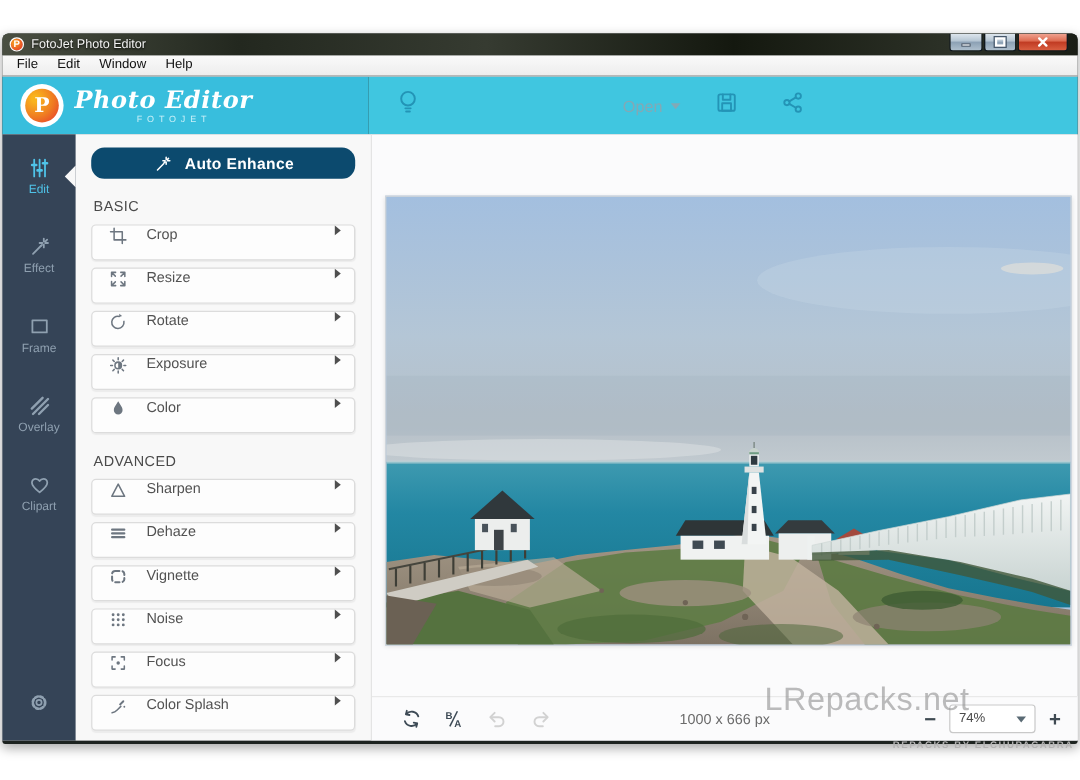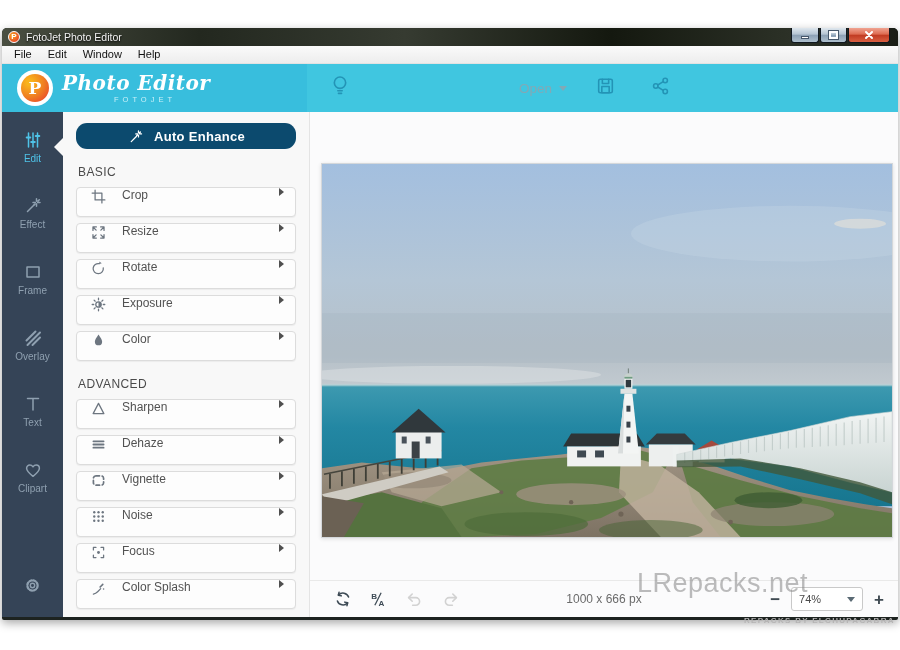--- a/index.html
+++ b/index.html
@@ -190,26 +190,20 @@
           <svg class="ik" width="20" height="20" viewBox="0 0 20 20">
             <rect x="4" y="5" width="12" height="10"></rect>
           </svg>
           <span class="lbl">Frame</span>
         </div>
         <div class="side-item">
           <svg class="ik" width="20" height="20" viewBox="0 0 20 20" style="stroke-width:2">
             <path d="M3.5 12.5l9-9M4.5 17l12.5-12.5M9.5 17l7.5-7.5"></path>
           </svg>
           <span class="lbl">Overlay</span>
-        </div>
-        <div class="side-item">
-          <svg class="ik" width="20" height="20" viewBox="0 0 20 20">
-            <path d="M4.5 4.5h11M10 4.5V16"></path>
-          </svg>
-          <span class="lbl">Text</span>
         </div>
         <div class="side-item">
           <svg class="ik" width="20" height="20" viewBox="0 0 20 20">
             <path d="M10 16.3C5.8 13 3.6 10.7 3.6 8.3c0-1.9 1.4-3.3 3.2-3.3 1.2 0 2.4.6 3.2 1.8.8-1.2 2-1.8 3.2-1.8 1.8 0 3.2 1.4 3.2 3.3 0 2.4-2.2 4.7-6.4 8z"></path>
           </svg>
           <span class="lbl">Clipart</span>
         </div>
         <div class="gear-wrap">
           <svg class="ik" width="19" height="19" viewBox="0 0 20 20">
             <circle cx="10" cy="10" r="2.3"></circle>

